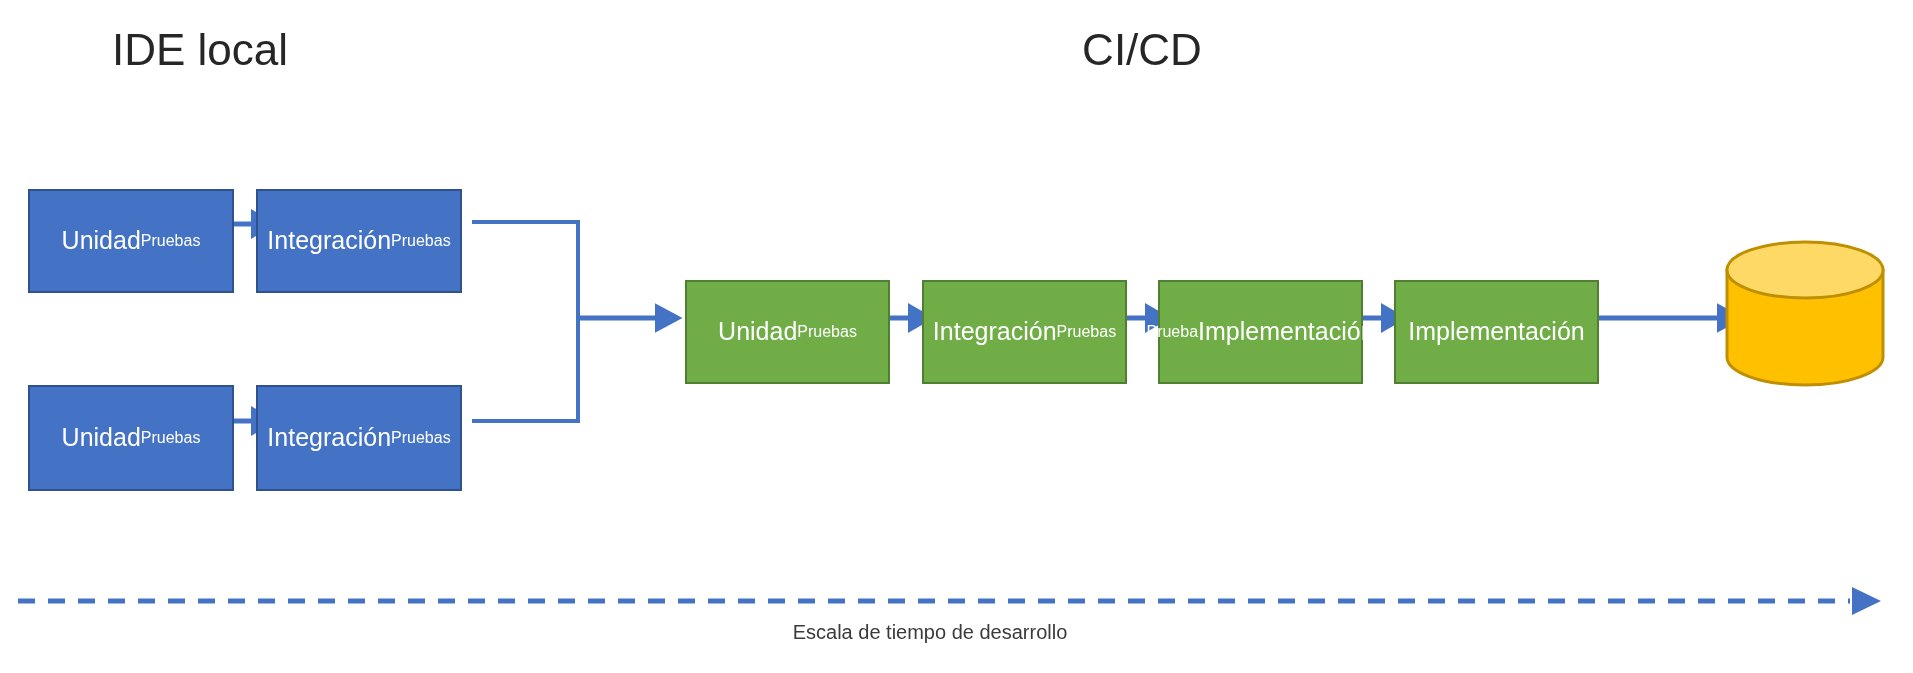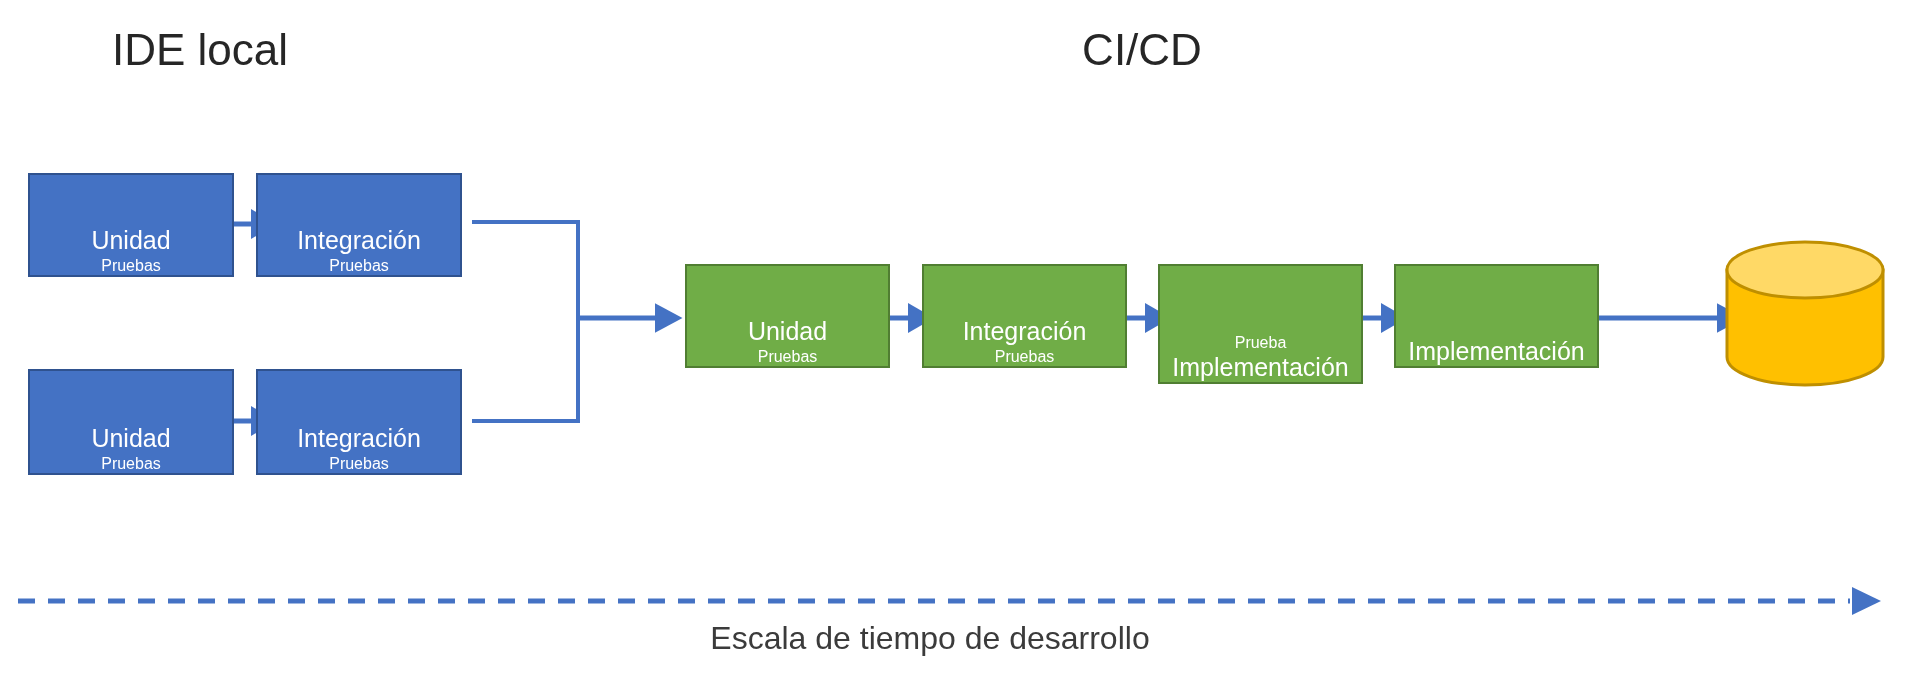--- a/index.html
+++ b/index.html
@@ -24,26 +24,27 @@
     line-height: 1;
     color: #262626;
     white-space: nowrap;
     font-weight: 400;
     text-align: center;
   }
   .node {
     position: absolute;
     box-sizing: border-box;
     display: flex;
-    flex-direction: column;
+    flex-direction: row;
     align-items: center;
-    justify-content: flex-end;
+    justify-content: center;
     color: #ffffff;
     text-align: center;
     overflow: visible;
+    margin-top: 16px;
   }
   .node.blue {
     background: #4472C4;
     border: 2px solid #2F528F;
   }
   .node.green {
     background: #70AD47;
     border: 2px solid #507E32;
   }
   .node .line-big {
@@ -59,21 +60,21 @@
   svg.wires {
     position: absolute;
     left: 0;
     top: 0;
     width: 1913px;
     height: 673px;
     pointer-events: none;
   }
   .timeline-label {
     position: absolute;
-    font-size: 32px;
+    font-size: 20px;
     line-height: 1;
     color: #3b3b3b;
     white-space: nowrap;
     text-align: center;
   }
 </style>
 </head>
 <body>
 
 <div id="canvas">
@@ -136,21 +137,21 @@
   <div class="node green" style="left:685px; top:264px; width:205px; height:104px;">
     <span class="line-big">Unidad</span>
     <span class="line-small">Pruebas</span>
   </div>
 
   <div class="node green" style="left:922px; top:264px; width:205px; height:104px;">
     <span class="line-big">Integración</span>
     <span class="line-small">Pruebas</span>
   </div>
 
-  <div class="node green" style="left:1158px; top:264px; width:205px; height:120px;">
+  <div class="node green" style="left:1158px; top:264px; width:205px; height:104px;">
     <span class="line-small">Prueba</span>
     <span class="line-big">Implementación</span>
   </div>
 
   <div class="node green" style="left:1394px; top:264px; width:205px; height:104px;">
     <span class="line-big">Implementación</span>
   </div>
 
   <div class="timeline-label" style="left:700px; top:622px; width:460px;">Escala de tiempo de desarrollo</div>
 

